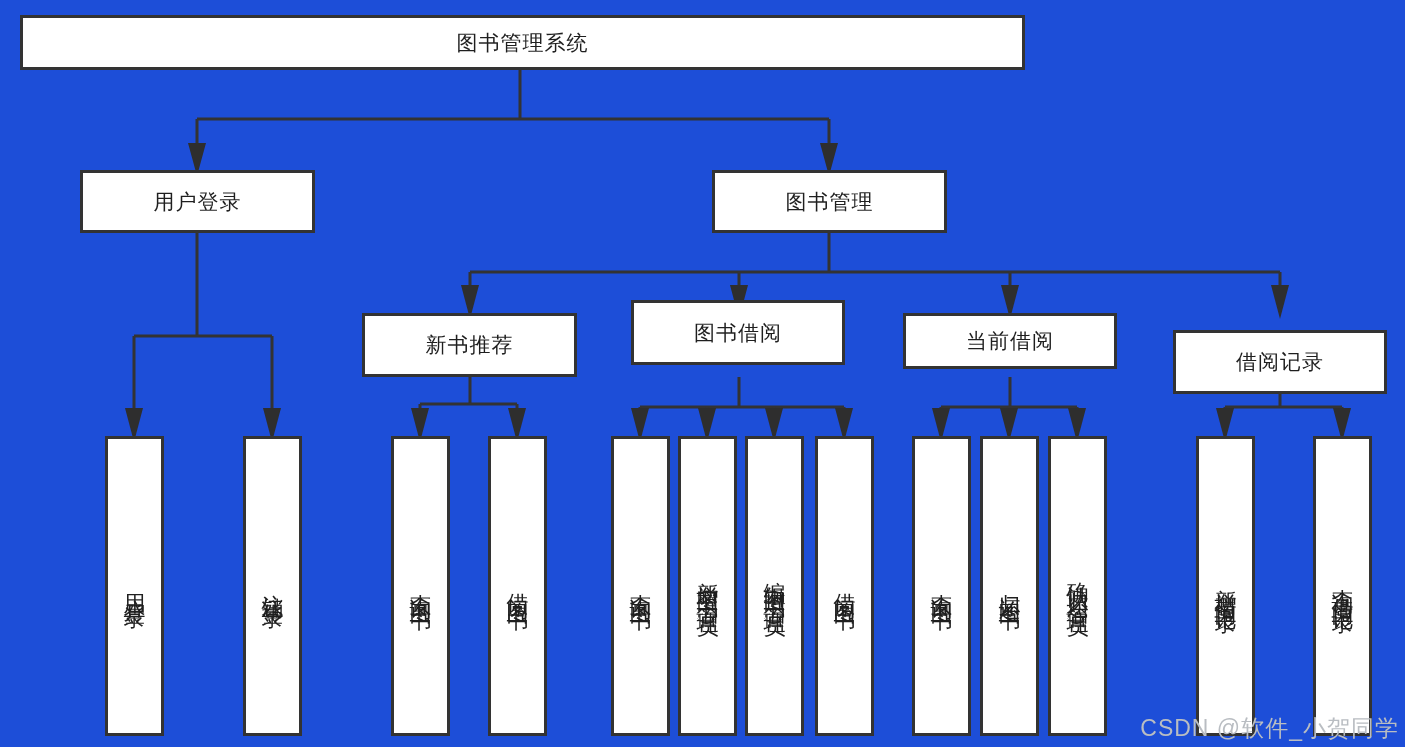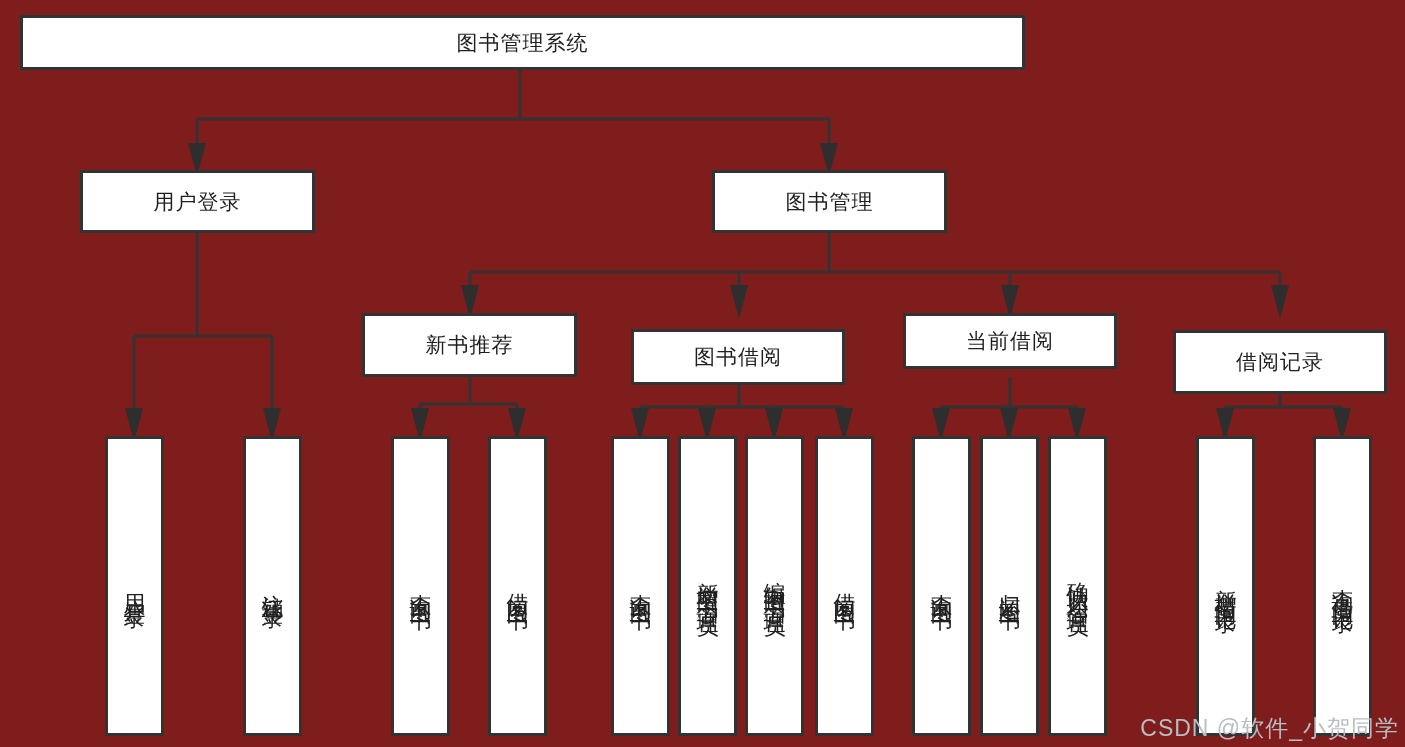--- a/index.html
+++ b/index.html
@@ -1,19 +1,19 @@
 <!DOCTYPE html>
 <html><head>
 <meta charset="utf-8">
 <style>
   html,body{margin:0;padding:0;background:#ffffff;}
   #stage{
     position:relative;
     width:1405px;height:747px;
-    background:#7f1d1d;
+    background:#1d4ed8;
     font-family:"Liberation Sans","DejaVu Sans",sans-serif;
     overflow:hidden;
   }
   #connectors{position:absolute;left:0;top:0;}
   #connectors line{stroke:#333333;stroke-width:3;}
   #connectors polygon{fill:#2e2e2e;}
   .node{
     position:absolute;
     box-sizing:border-box;
     border:3px solid #333333;
@@ -129,21 +129,21 @@
   <div class="node h" style="left:80px;top:170px;width:235px;height:63px">
     <span class="lbl">用户登录</span>
   </div>
   <div class="node h" style="left:362px;top:313px;width:215px;height:64px">
     <span class="lbl">新书推荐</span>
   </div>
 
   <div class="node h" style="left:712px;top:170px;width:235px;height:63px">
     <span class="lbl">图书管理</span>
   </div>
-  <div class="node h" style="left:631px;top:329px;width:214px;height:56px">
+  <div class="node h" style="left:631px;top:300px;width:214px;height:65px">
     <span class="lbl">图书借阅</span>
   </div>
   <div class="node h" style="left:903px;top:313px;width:214px;height:56px">
     <span class="lbl">当前借阅</span>
   </div>
   <div class="node h" style="left:1173px;top:330px;width:214px;height:64px">
     <span class="lbl">借阅记录</span>
   </div>
 
   <div class="node v" style="left:105px;top:436px;width:59px;height:300px">

